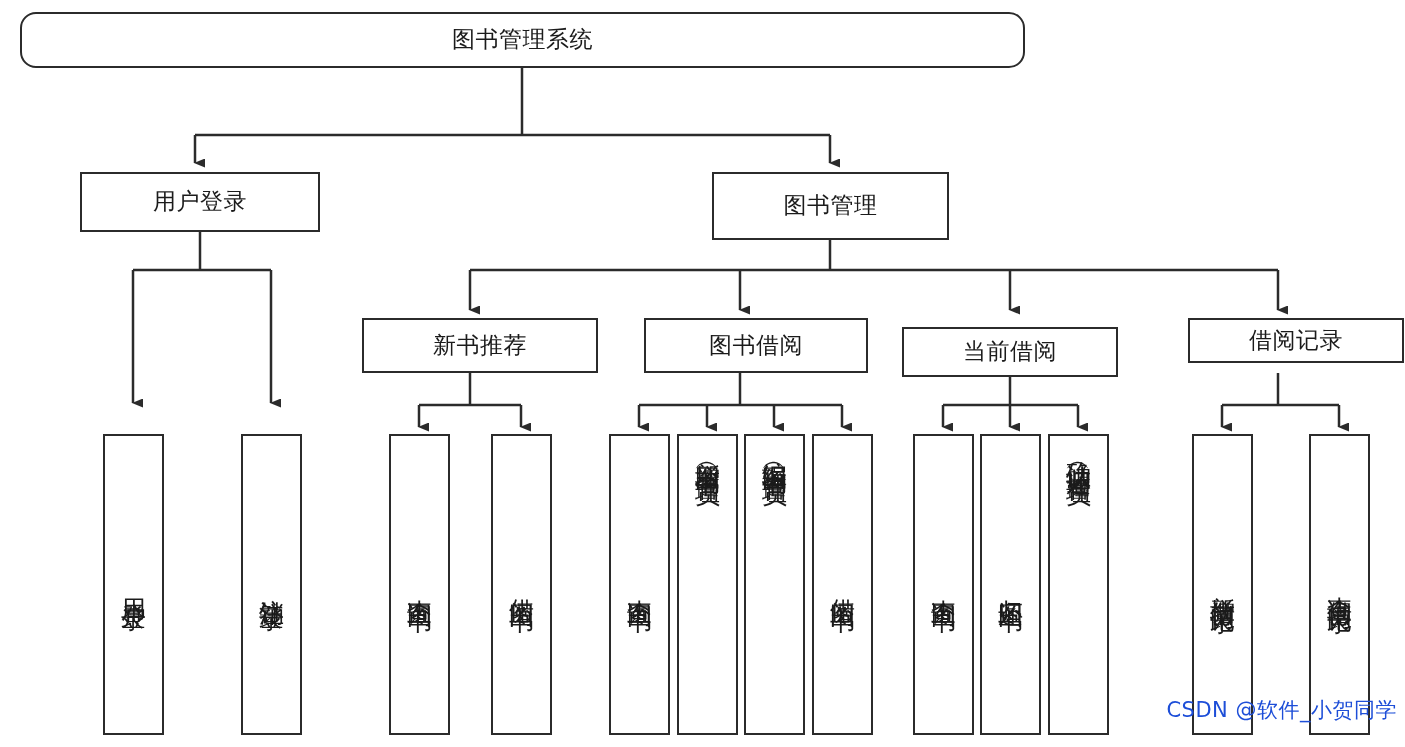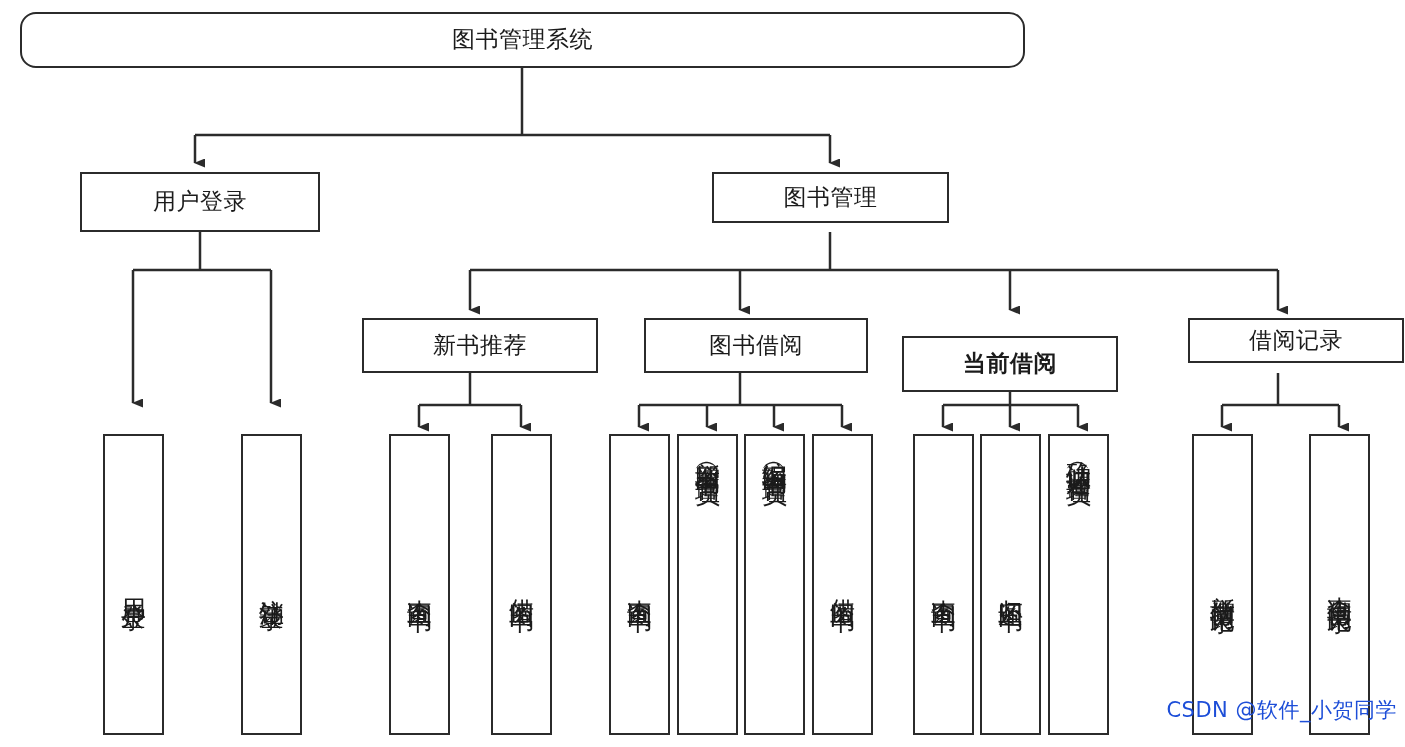--- a/index.html
+++ b/index.html
@@ -133,31 +133,31 @@
     </g>
   </svg>
 
   <div class="node root horiz" style="left:20px; top:12px; width:1005px; height:56px;border-radius:16px;">
     <span class="node-label">图书管理系统</span>
   </div>
 
   <div class="node horiz" style="left:80px; top:172px; width:240px; height:60px;">
     <span class="node-label">用户登录</span>
   </div>
-  <div class="node horiz" style="left:712px; top:172px; width:237px; height:51px;">
+  <div class="node horiz" style="left:712px; top:172px; width:237px; height:68px;">
     <span class="node-label">图书管理</span>
   </div>
 
   <div class="node horiz" style="left:362px; top:318px; width:236px; height:55px;">
     <span class="node-label">新书推荐</span>
   </div>
   <div class="node horiz" style="left:644px; top:318px; width:224px; height:55px;">
     <span class="node-label">图书借阅</span>
   </div>
-  <div class="node horiz" style="left:902px; top:336px; width:216px; height:56px;font-weight:bold;">
+  <div class="node horiz" style="left:902px; top:327px; width:216px; height:50px;">
     <span class="node-label">当前借阅</span>
   </div>
   <div class="node horiz" style="left:1170px; top:318px; width:216px; height:45px;margin-left:18px;">
     <span class="node-label">借阅记录</span>
   </div>
 
   <div class="node vert centered" style="left:103px; top:434px; width:61px; height:301px;">
     <span class="node-label">用户登录</span>
   </div>
   <div class="node vert centered" style="left:241px; top:434px; width:61px; height:301px;">

